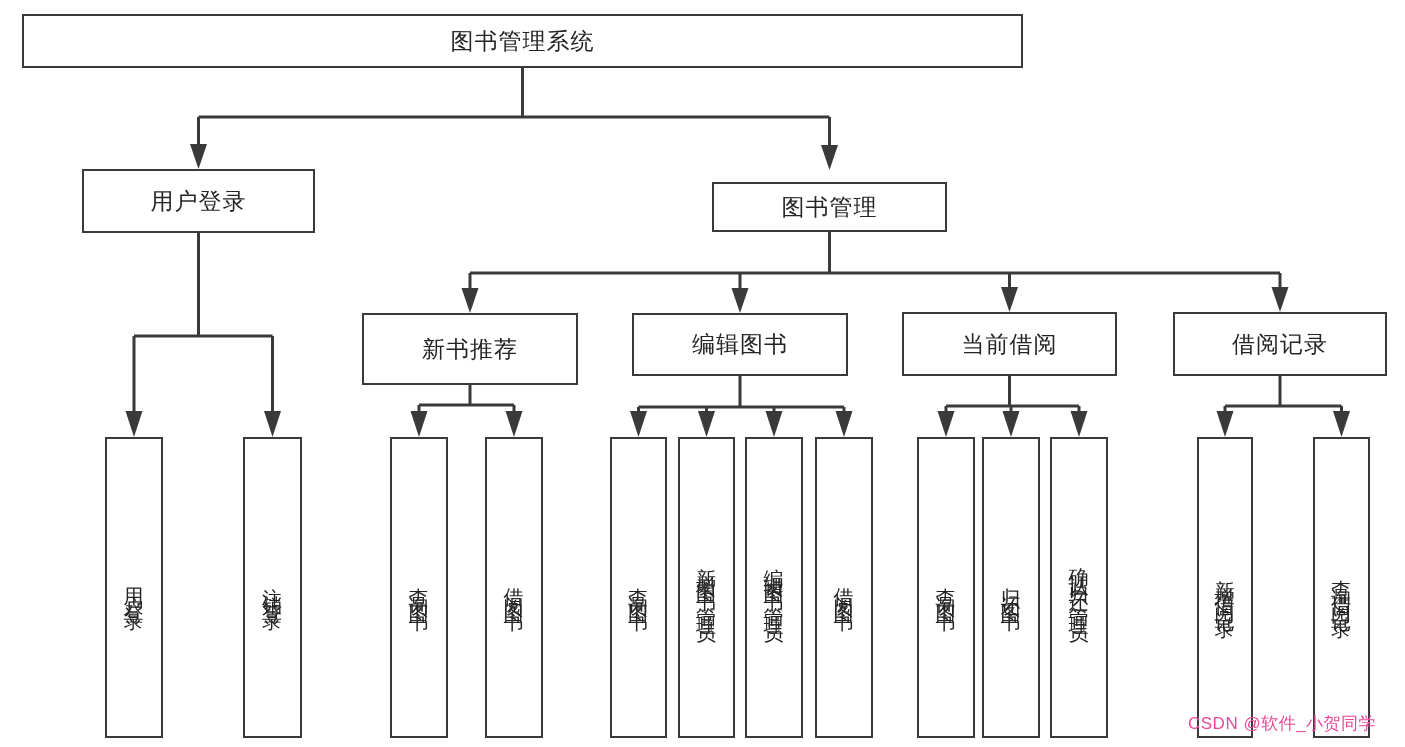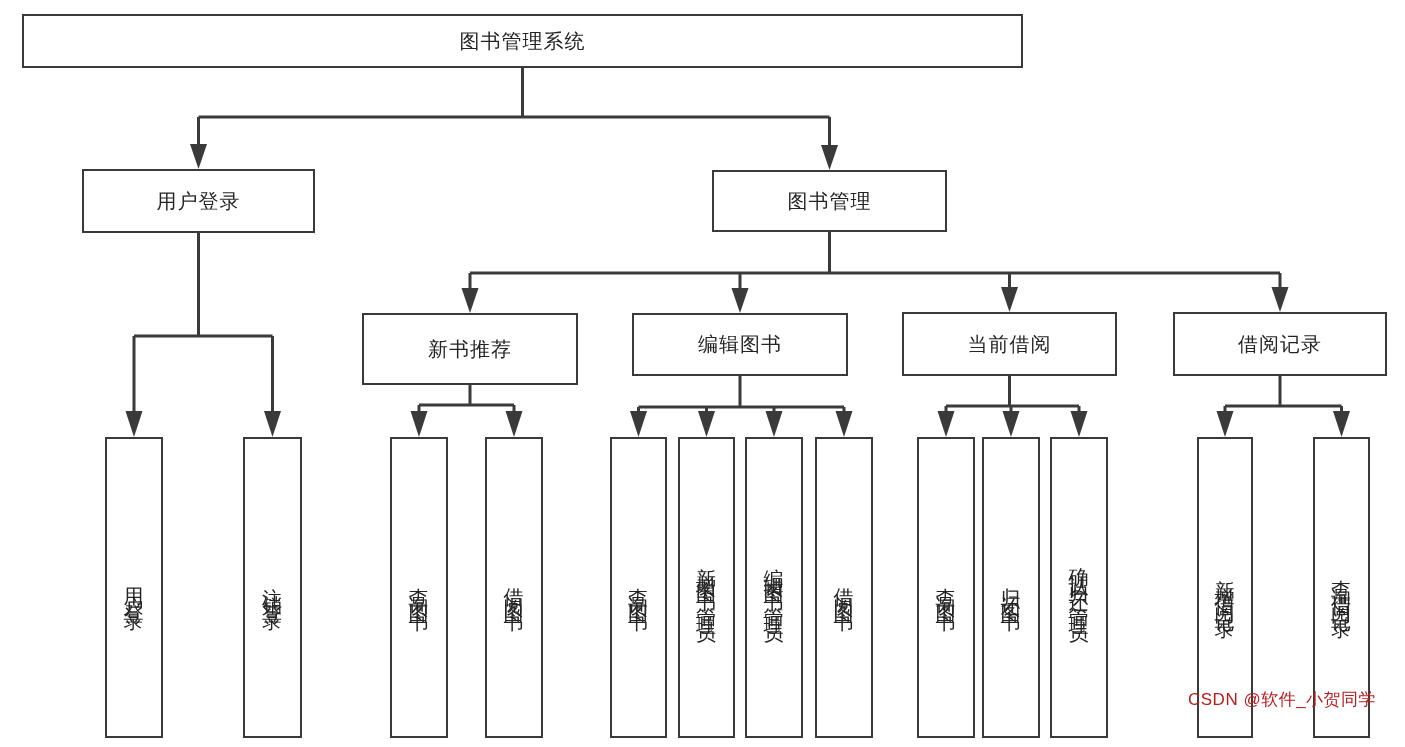--- a/index.html
+++ b/index.html
@@ -25,39 +25,39 @@
   .node {
     position: absolute;
     box-sizing: border-box;
     border: 2.5px solid #3a3a3a;
     background: #ffffff;
     display: flex;
     align-items: center;
     justify-content: center;
   }
   .node.h span {
-    font-size: 20px;
+    font-size: 23px;
     letter-spacing: 1px;
     white-space: nowrap;
   }
   .node.v span {
     writing-mode: vertical-rl;
     text-orientation: mixed;
     font-size: 20px;
     letter-spacing: 8px;
     line-height: 1;
     white-space: nowrap;
   }
   .watermark {
     position: absolute;
     left: 1188px;
-    top: 688px;
+    top: 712px;
     font-size: 17px;
     letter-spacing: 0.5px;
-    color: #b91c1c;
+    color: #ec4899;
     white-space: nowrap;
     z-index: 5;
   }
 </style>
 </head>
 <body>
 
 <div id="canvas">
 
   <svg id="connectors" width="1405" height="747" viewBox="0 0 1405 747">
@@ -100,21 +100,21 @@
     </g>
   </svg>
 
   <div class="node h" style="left:22px; top:14px; width:1001px; height:54px;">
     <span>图书管理系统</span>
   </div>
 
   <div class="node h" style="left:82px; top:169px; width:233px; height:64px;">
     <span>用户登录</span>
   </div>
-  <div class="node h" style="left:712px; top:170px; width:235px; height:62px;">
+  <div class="node h" style="left:712px; top:182px; width:235px; height:50px;">
     <span>图书管理</span>
   </div>
 
   <div class="node h" style="left:362px; top:313px; width:216px; height:72px;">
     <span>新书推荐</span>
   </div>
   <div class="node h" style="left:632px; top:313px; width:216px; height:63px;">
     <span>编辑图书</span>
   </div>
   <div class="node h" style="left:902px; top:312px; width:215px; height:64px;">

